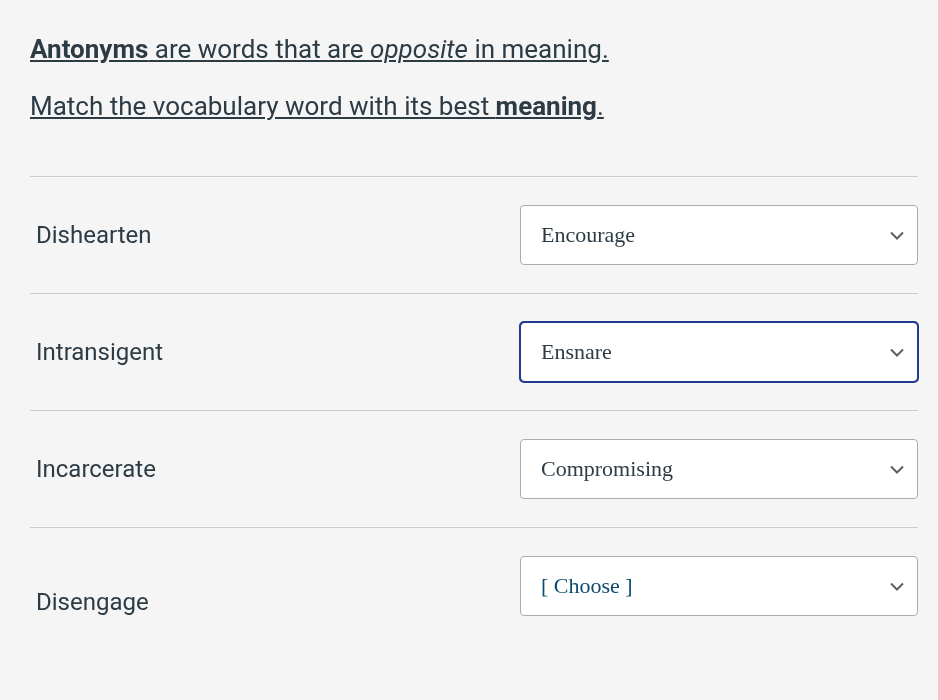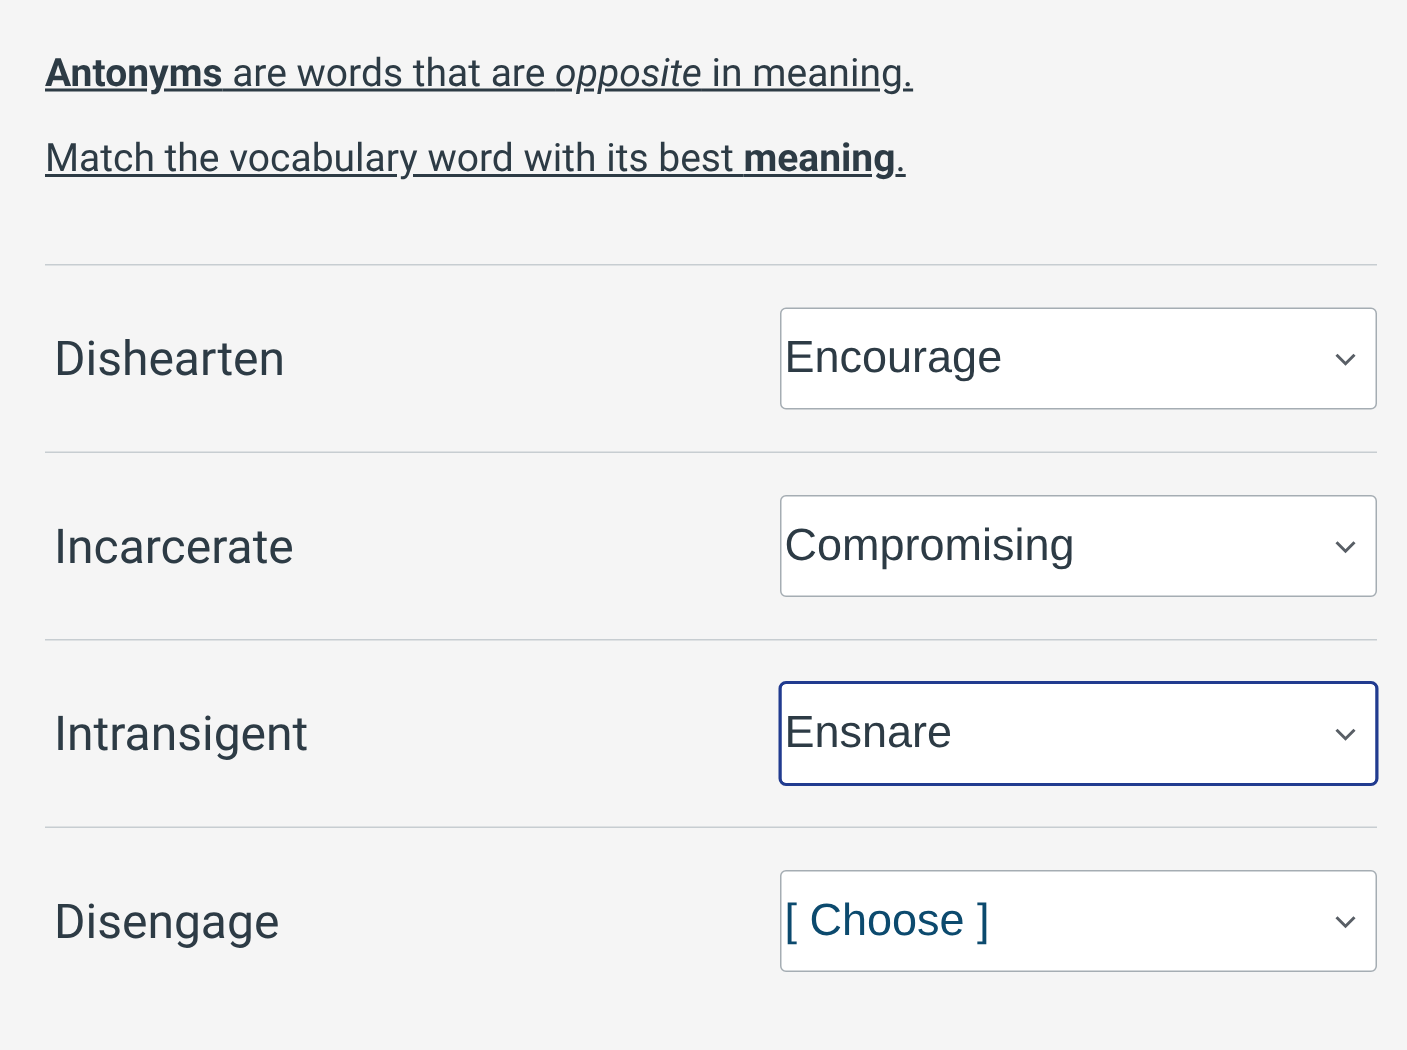--- a/index.html
+++ b/index.html
@@ -37,44 +37,45 @@
     }
     .match-row {
       display: flex;
       align-items: center;
       border-top: 1px solid #c7cdd1;
       padding: 28px 0;
       gap: 60px;
     }
     .match-row:last-child {
       padding-bottom: 20px;
+      align-items: flex-end;
     }
     .match-label {
       flex: 0 0 430px;
-      font-size: 32px;
+      font-size: 24px;
       color: #2d3b45;
       padding-left: 6px;
     }
     .match-select-wrap {
       flex: 1;
       position: relative;
     }
     .match-select {
       width: 100%;
-      font-size: 30px;
+      font-size: 22px;
       color: #2d3b45;
       background: #fff;
       border: 1px solid #a5adb3;
       border-radius: 4px;
-      padding: 16px 40px 16px 2px;
+      padding: 16px 40px 16px 20px;
       appearance: none;
       -webkit-appearance: none;
       -moz-appearance: none;
       cursor: pointer;
-      font-family: Liberation Sans, sans-serif;
+      font-family: Liberation Serif, serif;
     }
     .match-select.focused {
       outline: 2px solid #213b8f;
       outline-offset: -1px;
       border-color: #213b8f;
     }
     .match-select.placeholder {
       color: #0c4a6e;
     }
     .select-chevron {
@@ -106,35 +107,35 @@
       <div class="match-select">Encourage</div>
       <span class="select-chevron">
         <svg width="14" height="9" viewBox="0 0 14 9">
             <path d="M1 1 L7 7 L13 1" fill="none" stroke="currentColor" stroke-width="2"></path>
           </svg>
       </span>
     </div>
   </div>
 
   <div class="match-row">
-    <div class="match-label">Incarcerate</div>
+    <div class="match-label">Intransigent</div>
     <div class="match-select-wrap">
-      <div class="match-select">Compromising</div>
+      <div class="match-select focused">Ensnare</div>
       <span class="select-chevron">
         <svg width="14" height="9" viewBox="0 0 14 9">
             <path d="M1 1 L7 7 L13 1" fill="none" stroke="currentColor" stroke-width="2"></path>
           </svg>
       </span>
     </div>
   </div>
 
   <div class="match-row">
-    <div class="match-label">Intransigent</div>
+    <div class="match-label">Incarcerate</div>
     <div class="match-select-wrap">
-      <div class="match-select focused">Ensnare</div>
+      <div class="match-select">Compromising</div>
       <span class="select-chevron">
         <svg width="14" height="9" viewBox="0 0 14 9">
             <path d="M1 1 L7 7 L13 1" fill="none" stroke="currentColor" stroke-width="2"></path>
           </svg>
       </span>
     </div>
   </div>
 
   <div class="match-row">
     <div class="match-label">Disengage</div>

